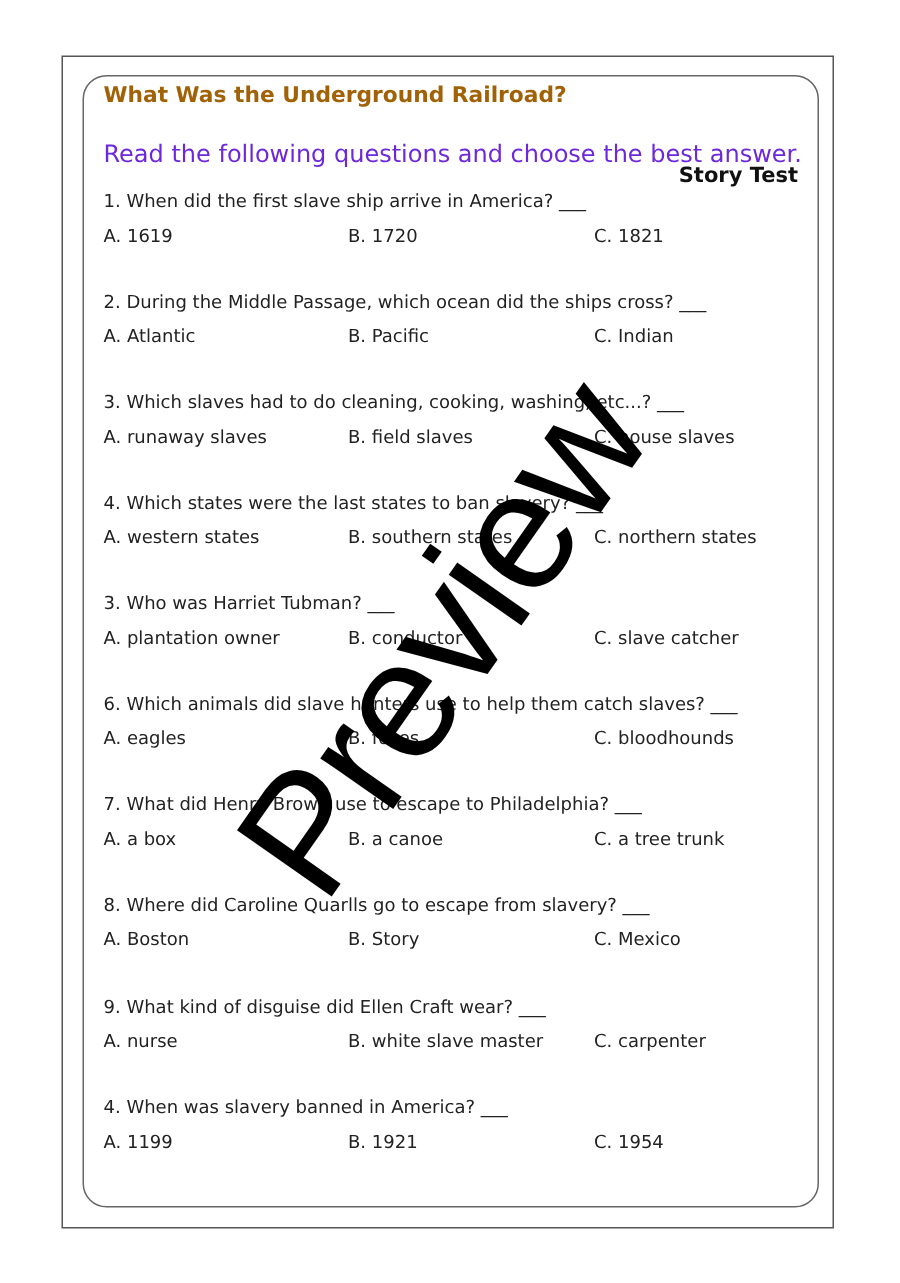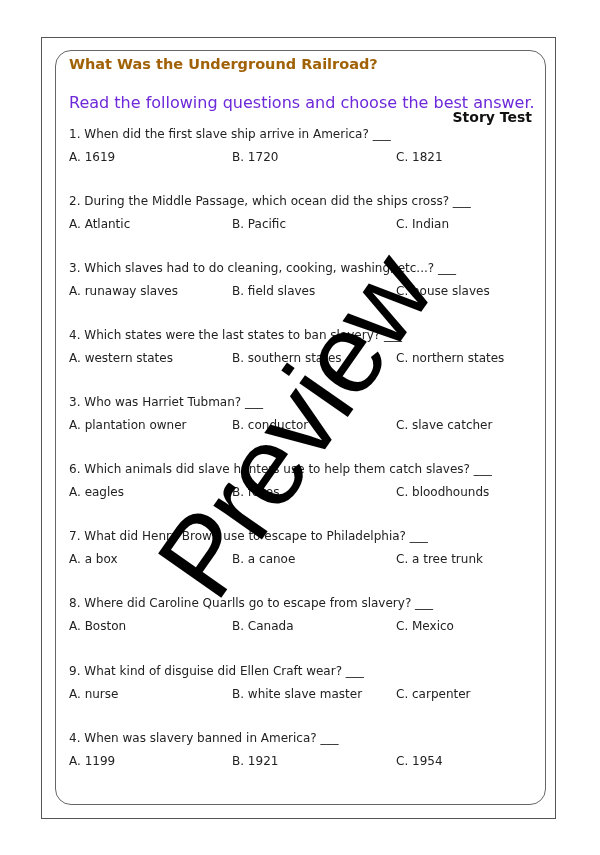--- a/index.html
+++ b/index.html
@@ -89,21 +89,21 @@
 </div>
 <div class="q" style="top:529px">
   <span class="stem">7. What did Henry Brown use to escape to Philadelphia? ___</span>
   <span class="opt a">A. a box</span>
   <span class="opt b">B. a canoe</span>
   <span class="opt c">C. a tree trunk</span>
 </div>
 <div class="q" style="top:596px">
   <span class="stem">8. Where did Caroline Quarlls go to escape from slavery? ___</span>
   <span class="opt a">A. Boston</span>
-  <span class="opt b">B. Canada</span>
+  <span class="opt b">B. Story</span>
   <span class="opt c">C. Mexico</span>
 </div>
 <div class="q" style="top:664px">
   <span class="stem">9. What kind of disguise did Ellen Craft wear? ___</span>
   <span class="opt a">A. nurse</span>
   <span class="opt b">B. white slave master</span>
   <span class="opt c">C. carpenter</span>
 </div>
 <div class="q" style="top:731px">
   <span class="stem">4. When was slavery banned in America? ___</span>

